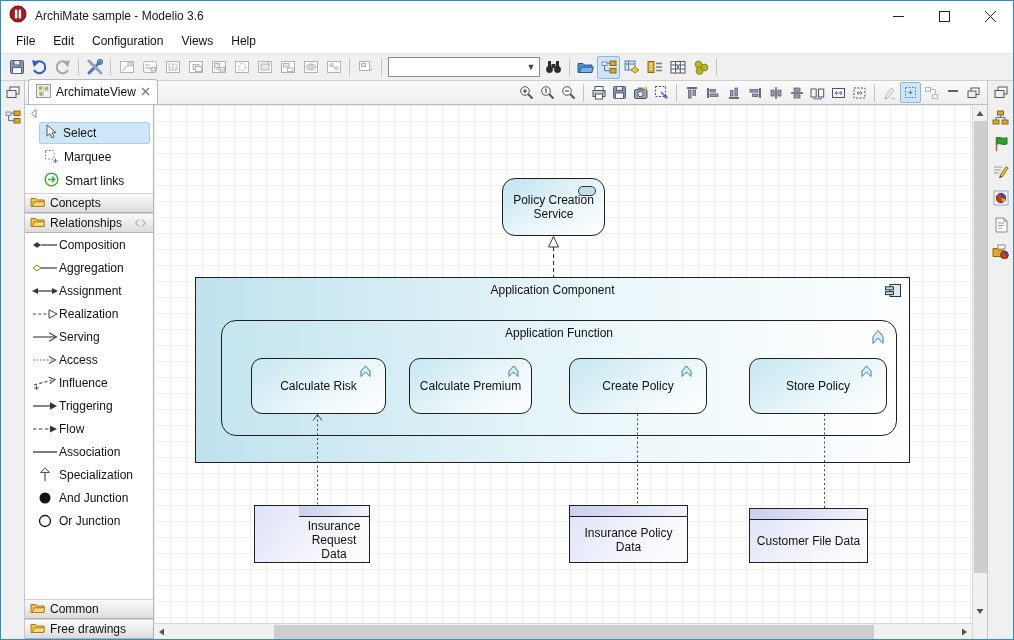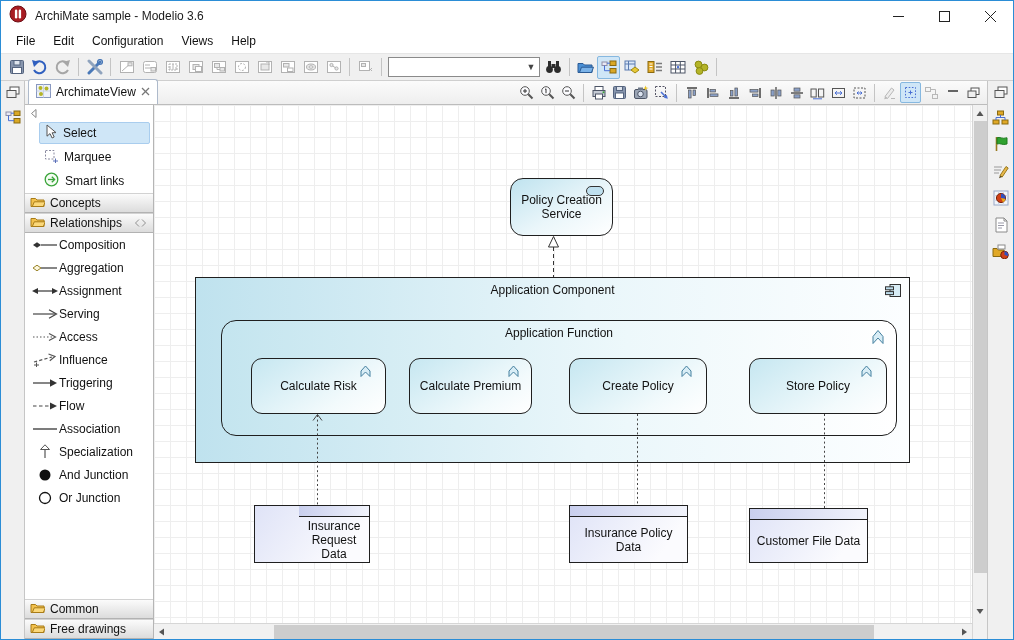--- a/index.html
+++ b/index.html
@@ -544,20 +544,29 @@
                   <line x1="4" y1="6" x2="22" y2="6" stroke="#444" stroke-width="1.3"></line>
                   <polygon points="0,6 6,3 6,9" fill="#333"></polygon>
                   <polygon points="26,6 20,3 20,9" fill="#333"></polygon>
                 </svg>
               </span>
             <span>Assignment</span>
           </div>
           <div class="pal-rel">
             <span class="glyph">
                 <svg width="26" height="12">
+                  <line x1="1" y1="6" x2="17" y2="6" stroke="#444" stroke-width="1.2" stroke-dasharray="3 2.2"></line>
+                  <polygon points="17,1.8 25,6 17,10.2" fill="#fff" stroke="#444"></polygon>
+                </svg>
+              </span>
+            <span>Realization</span>
+          </div>
+          <div class="pal-rel">
+            <span class="glyph">
+                <svg width="26" height="12">
                   <line x1="1" y1="6" x2="23" y2="6" stroke="#444" stroke-width="1.2"></line>
                   <polyline points="17,1.8 24.5,6 17,10.2" fill="none" stroke="#444" stroke-width="1.2"></polyline>
                 </svg>
               </span>
             <span>Serving</span>
           </div>
           <div class="pal-rel">
             <span class="glyph">
                 <svg width="26" height="12">
                   <line x1="1" y1="6" x2="21" y2="6" stroke="#555" stroke-width="1.2" stroke-dasharray="1.5 2"></line>
@@ -683,21 +692,21 @@
                     <path d="M3,13.5 L3,8 L7.5,3 L12,8 L12,13.5 L7.5,9 Z" fill="#d8edf6" stroke="#44809f"></path>
                   </svg></span>
             </div>
             <div class="node func" style="left:595px;top:253px;width:138px;height:56px;">
               <span>Store Policy</span>
               <span class="badge" style="right:12px;top:4px;"><svg width="15" height="15">
                     <path d="M3,13.5 L3,8 L7.5,3 L12,8 L12,13.5 L7.5,9 Z" fill="#d8edf6" stroke="#44809f"></path>
                   </svg></span>
             </div>
 
-            <div class="node service" style="left:348px;top:73px;width:103px;height:58px;margin-left:8px;">
+            <div class="node service" style="left:348px;top:73px;width:103px;height:58px;">
               <span>Policy Creation Service</span>
               <span class="badge" style="right:8px;top:6px;"><svg width="18" height="10">
                     <rect x="0.5" y="0.5" width="17" height="9" rx="4.5" fill="#bfe0ef" stroke="#333"></rect>
                   </svg></span>
             </div>
 
             <div class="node dataobj" style="left:100px;top:400px;width:116px;height:58px;padding-left:44px;">
               <div class="band"></div>
               <div class="dlabel">Insurance Request Data</div>
             </div>

